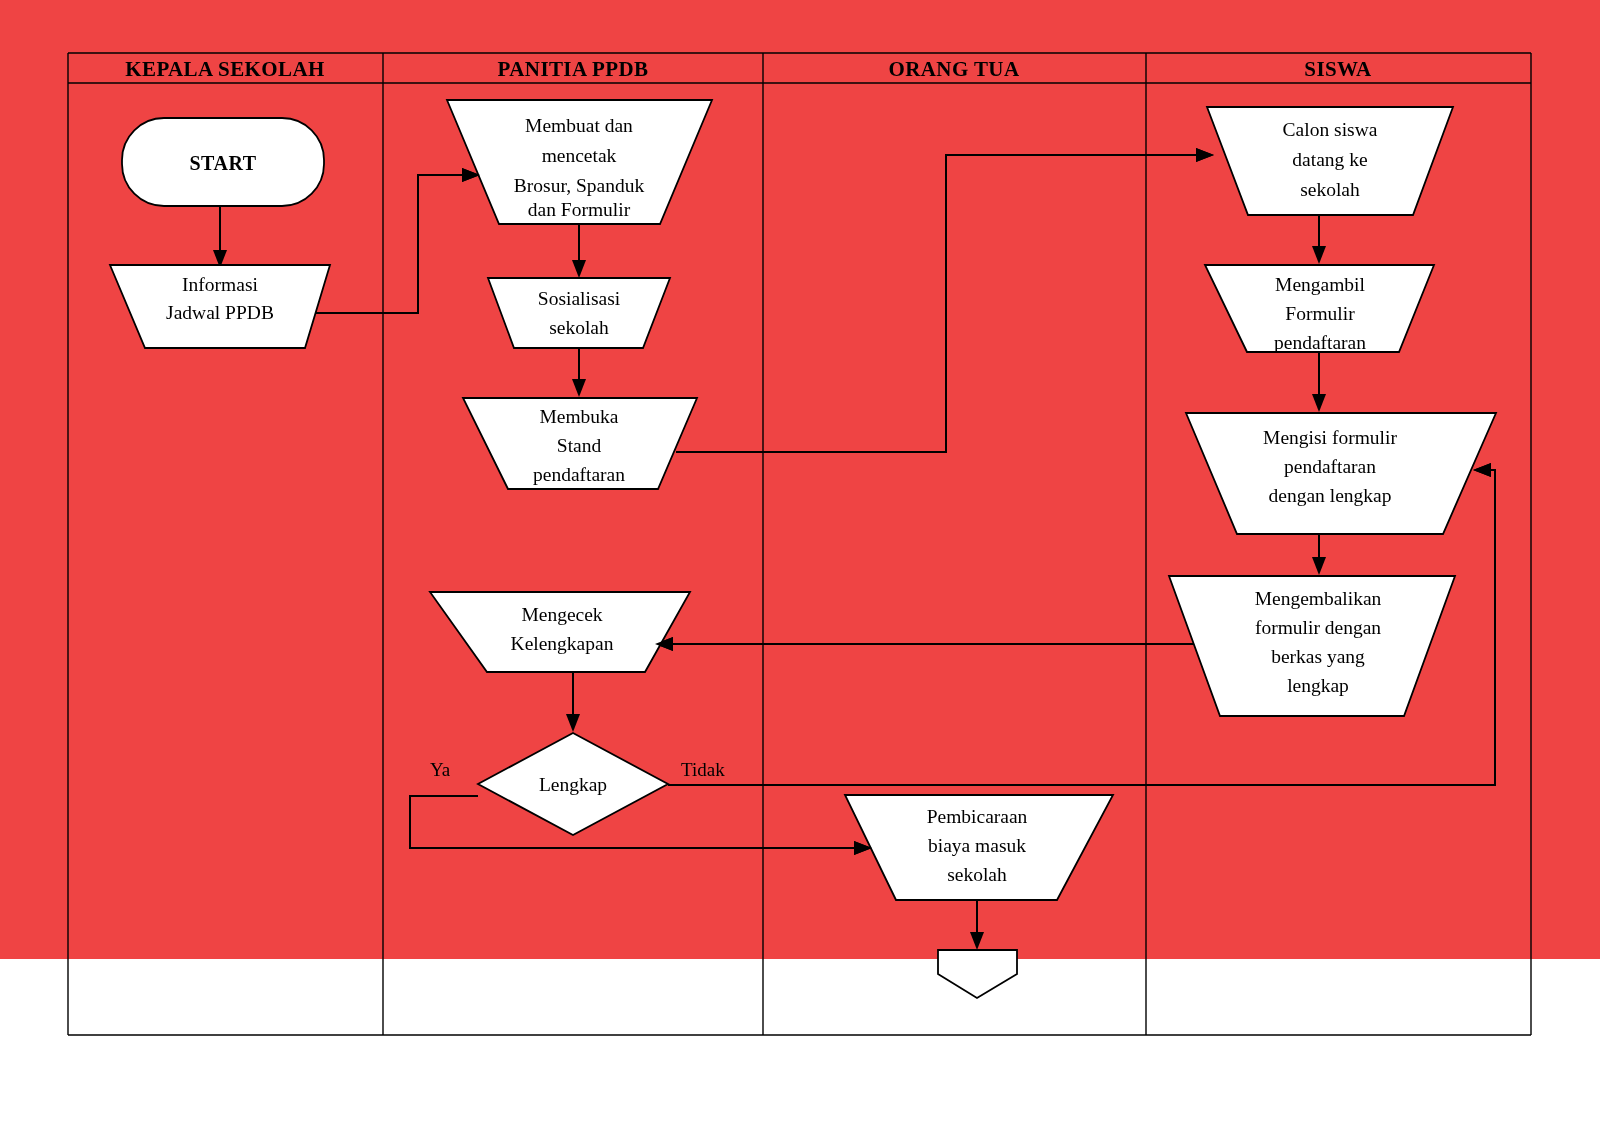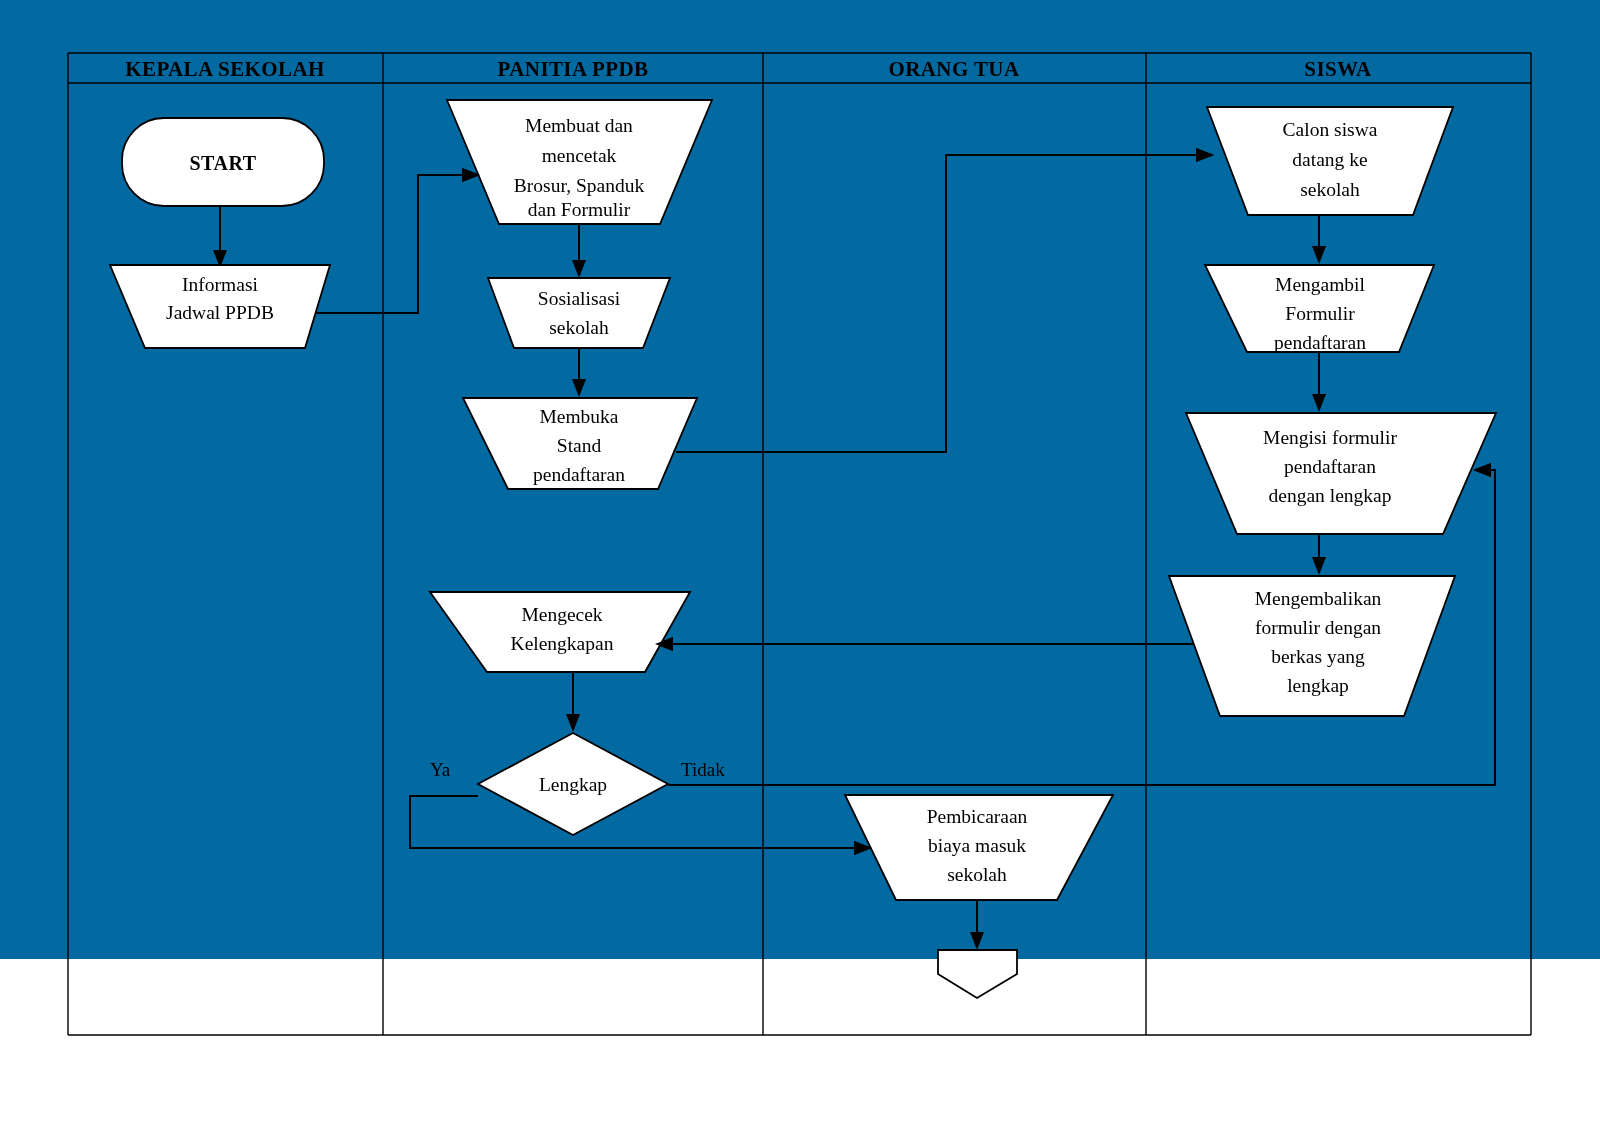--- a/index.html
+++ b/index.html
@@ -11,21 +11,21 @@
     width: 1600px;
     height: 1131px;
     font-family: "Liberation Serif", "DejaVu Serif", serif;
     color: #000000;
     overflow: hidden;
   }
   #diagram-root {
     position: relative;
     width: 1600px;
     height: 959px;
-    background: #0369a1;
+    background: #ef4444;
   }
   svg.flowchart {
     display: block;
     width: 1600px;
     height: 1131px;
   }
   .lane-header-text {
     font-family: "Liberation Serif", "DejaVu Serif", serif;
     font-weight: bold;
     font-size: 21px;

